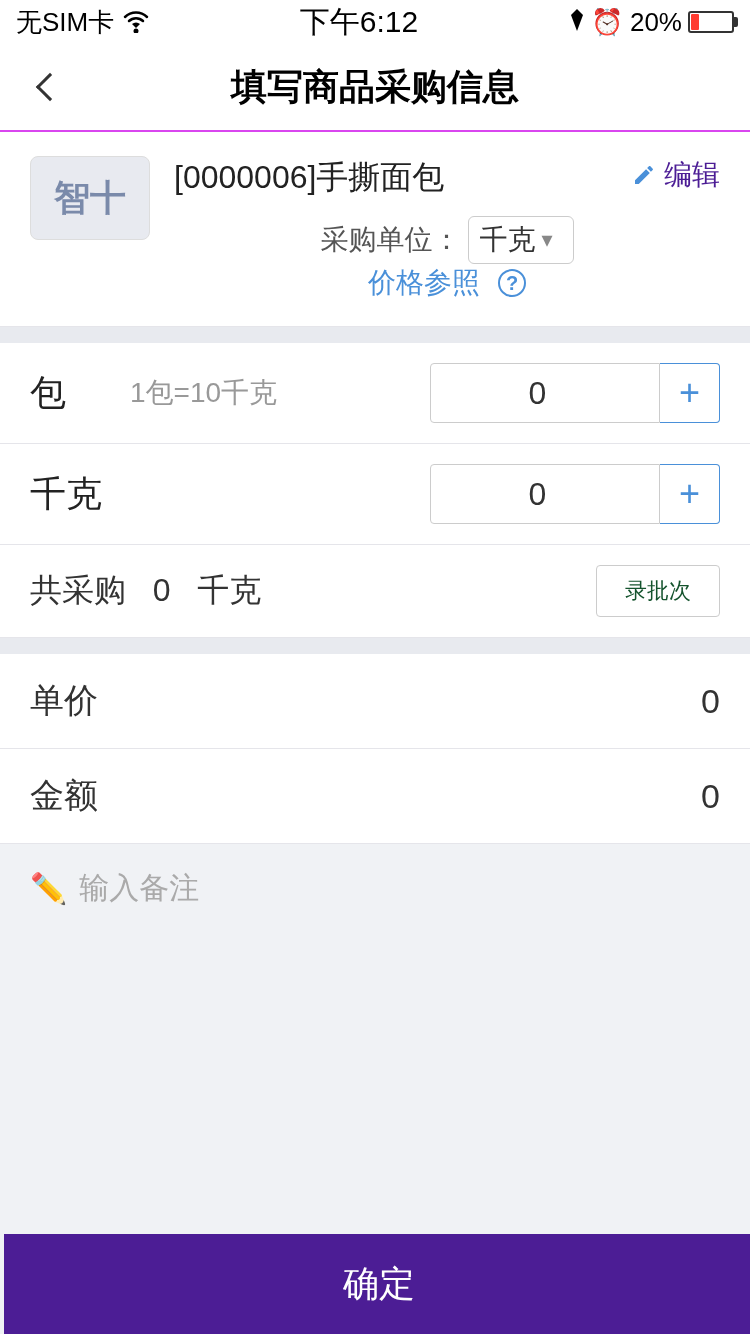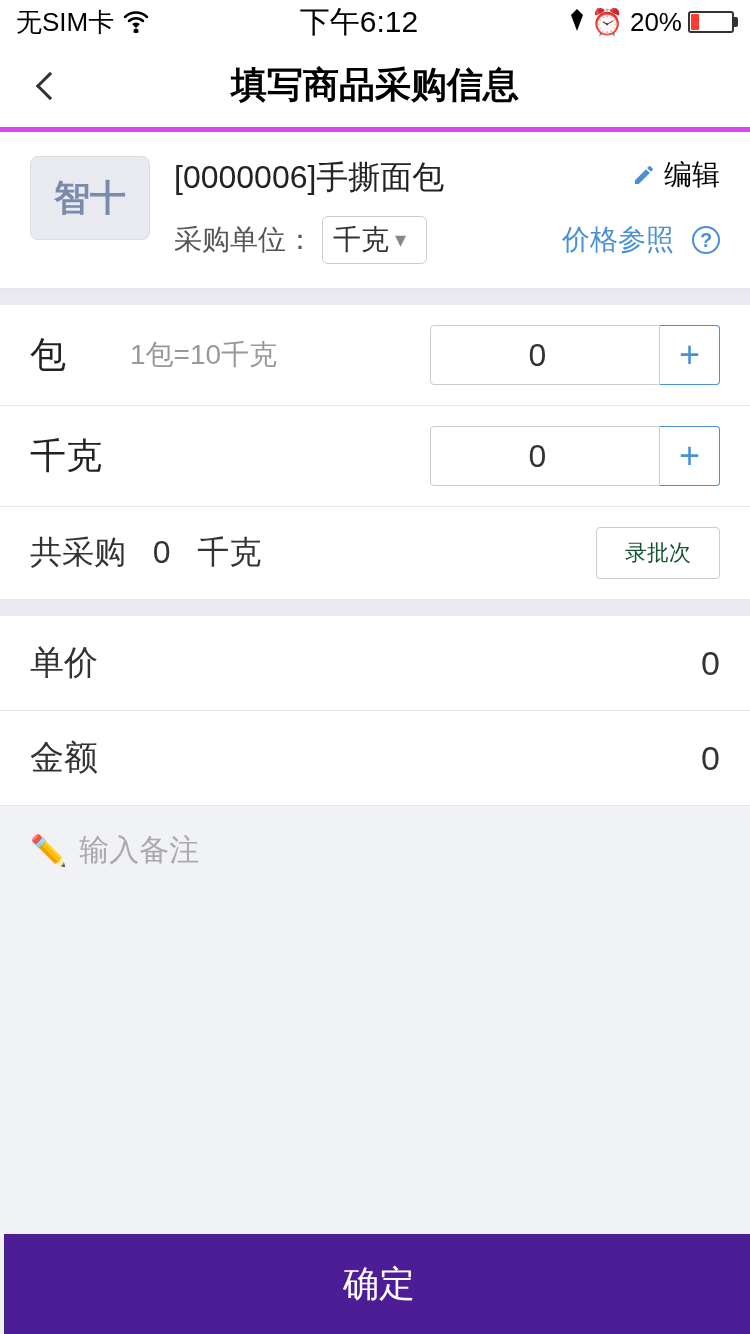--- a/index.html
+++ b/index.html
@@ -75,21 +75,21 @@
       border-radius: 1px;
     }
 
     
     .nav-bar {
       width: 100%;
       height: 88px;
       background: #fff;
       display: flex;
       align-items: center;
-      border-bottom: 5px solid #d946ef;
+      border-bottom: 2px solid #d946ef;
       position: relative;
     }
     .nav-back {
       width: 88px;
       height: 88px;
       display: flex;
       align-items: center;
       justify-content: center;
       cursor: pointer;
     }
@@ -147,31 +147,32 @@
       align-items: flex-start;
       margin-bottom: 16px;
       gap: 32px;
     }
     .product-name {
       font-size: 32px;
       color: #222;
       font-weight: 500;
     }
     .edit-btn {
-      color: #000000;
+      color: #4c1d95;
       font-size: 28px;
       display: flex;
       align-items: center;
       gap: 4px;
       cursor: pointer;
     }
     .product-unit-row {
       display: flex;
       align-items: center;
       justify-content: space-between;
+      flex-direction: column;
     }
     .unit-label {
       font-size: 28px;
       color: #555;
     }
     .unit-select {
       border: 1px solid #ccc;
       border-radius: 6px;
       padding: 4px 20px 4px 10px;
       font-size: 28px;

